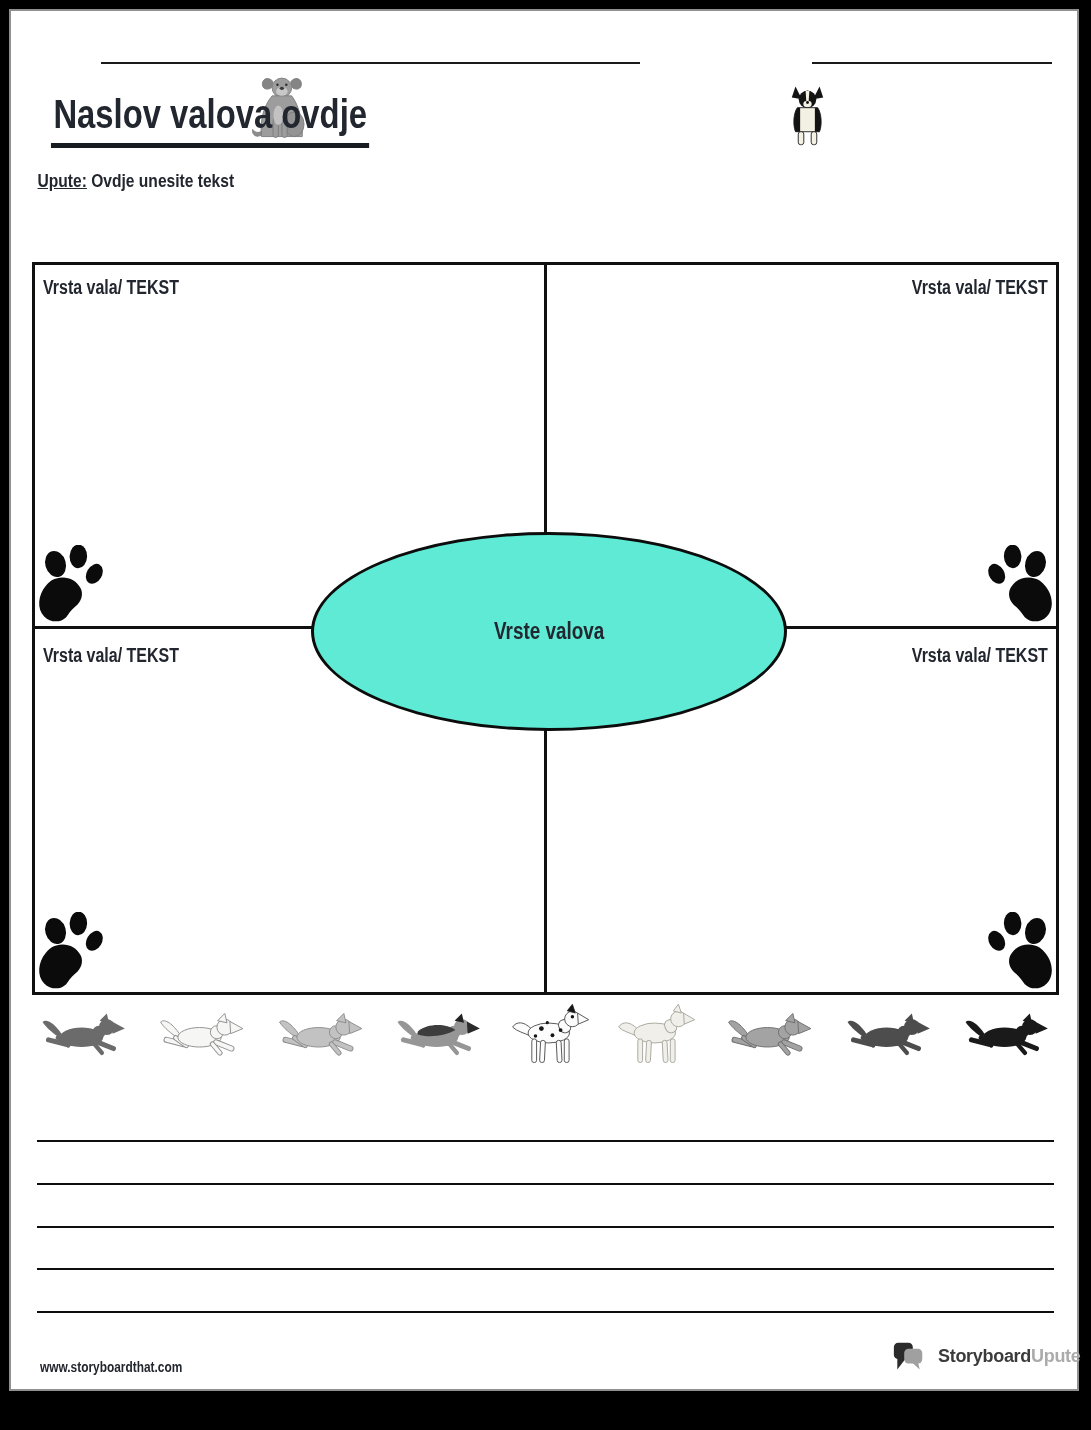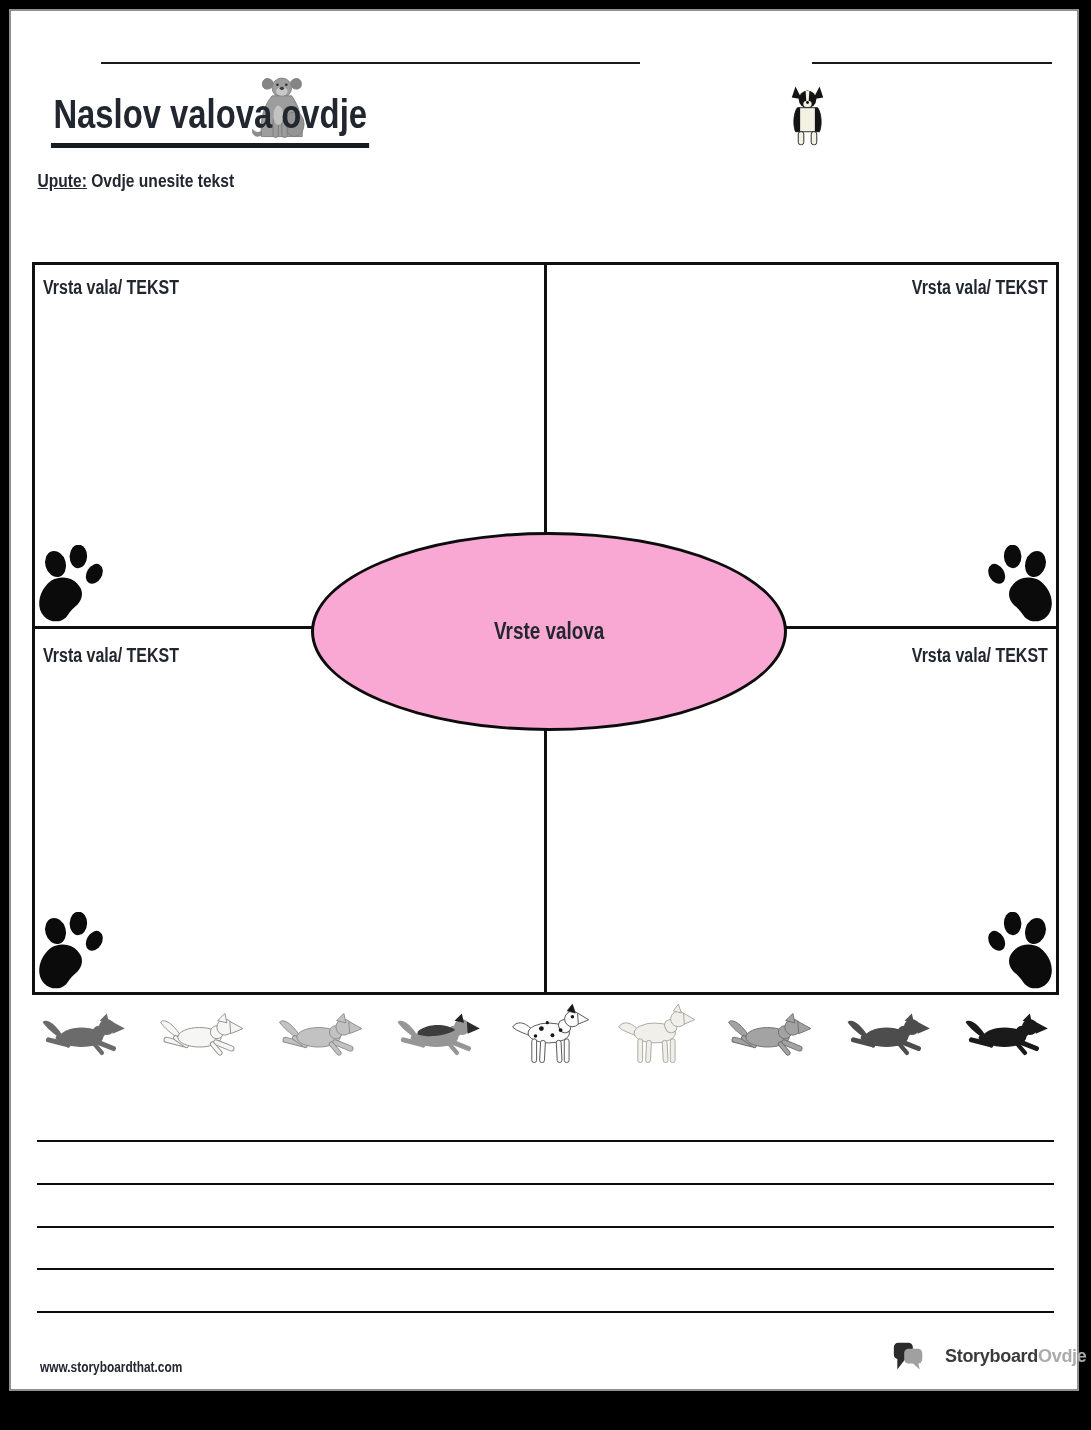--- a/index.html
+++ b/index.html
@@ -11,27 +11,27 @@
   .t{color:#22262e;font-weight:700;}
   .cond{display:inline-block;transform:scaleX(.82);white-space:nowrap;}
   .o-l{transform-origin:0 50%;}
   .o-c{transform-origin:50% 50%;}
   .o-r{transform-origin:100% 50%;}
   .center-row{left:16px;width:1091px;text-align:left;}
   .hline{background:#1a1a1a;height:2px;}
   .box{border:3px solid #101010;box-sizing:border-box;background:transparent;}
   .vdiv{width:3px;background:#101010;}
   .hdiv{height:3px;background:#101010;}
-  .ellipse{border:3px solid #0c0c0c;border-radius:50%;background:#f9a8d4;
+  .ellipse{border:3px solid #0c0c0c;border-radius:50%;background:#5eead4;
            display:flex;align-items:center;justify-content:center;z-index:3;}
   .paw{color:#0b0b0b;}
   .paw.flip{transform:scaleX(-1);}
   .dogrow{display:flex;justify-content:space-between;align-items:flex-end;}
   .wline{position:absolute;left:37px;width:1017px;height:2px;background:#0e0e0e;}
-  .logo{display:flex;align-items:center;gap:21px;}
+  .logo{display:flex;align-items:center;gap:14px;}
   .logo .p1{color:#3b3b3b;font-weight:700;font-size:18px;letter-spacing:-.3px;}
   .logo .p2{color:#ababab;font-weight:700;font-size:18px;letter-spacing:-.3px;}
   .title-underline{border-bottom:5px solid #171b22;padding:0 3px 6px;}
   .u{text-decoration:underline;}
 </style>
 </head>
 <body>
 
 <svg width="0" height="0" style="position:absolute" aria-hidden="true">
   <defs>
@@ -244,16 +244,16 @@
 
   <div class="abs logo" style="left:893px;top:1340px;">
     <svg width="31" height="33" viewBox="0 0 36 38">
       <rect x="1" y="3" width="22" height="19" rx="5" fill="#2b2b2b"></rect>
       <path d="M5,20 L5,34 L15,21 Z" fill="#2b2b2b"></path>
       <rect x="13" y="10" width="21" height="17" rx="5" fill="#a0a0a0"></rect>
       <path d="M29,25 L31,34 L22,26 Z" fill="#a0a0a0"></path>
     </svg>
     <span style="display:flex;align-items:center;">
       <span class="p1">Storyboard</span>
-        <span class="p2">Ovdje</span>
+        <span class="p2">Upute</span>
     </span>
   </div>
 </div>
 
 </body></html>

